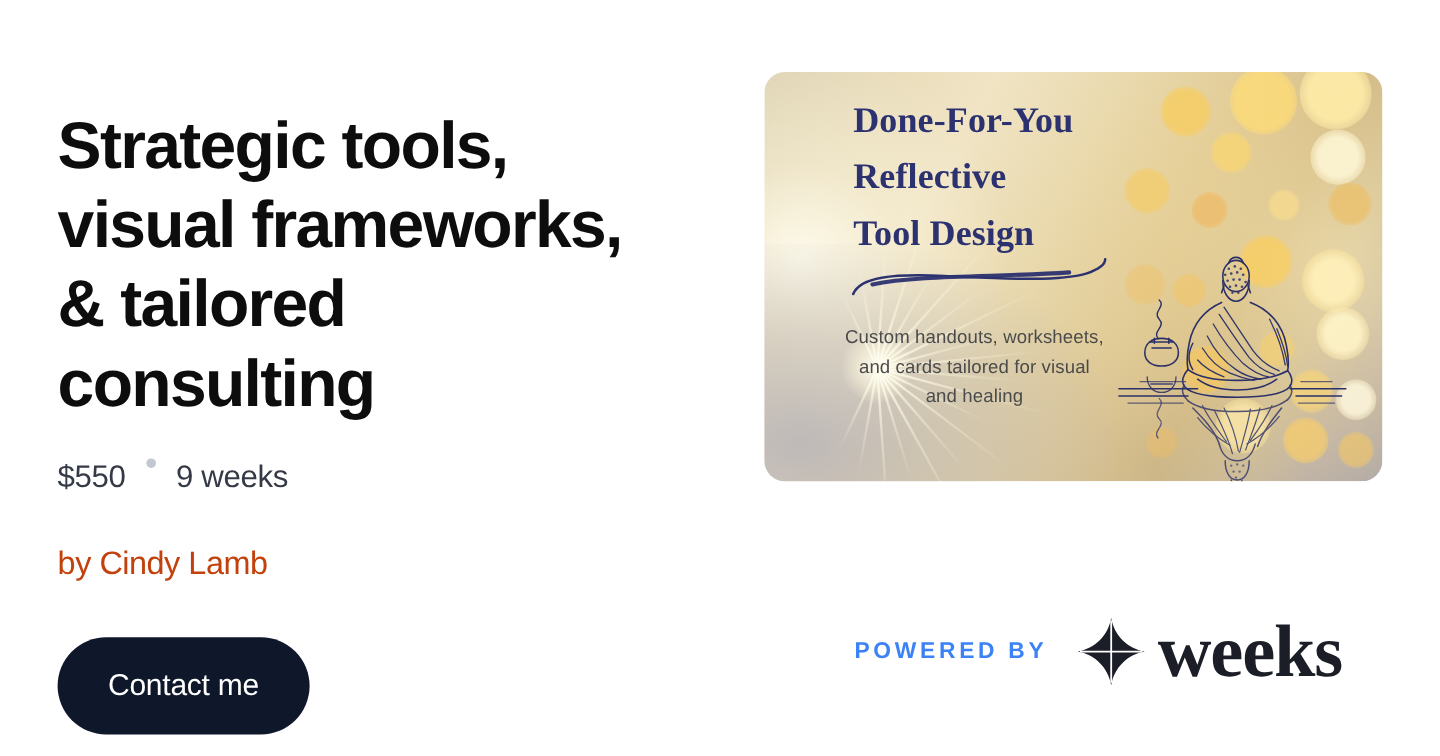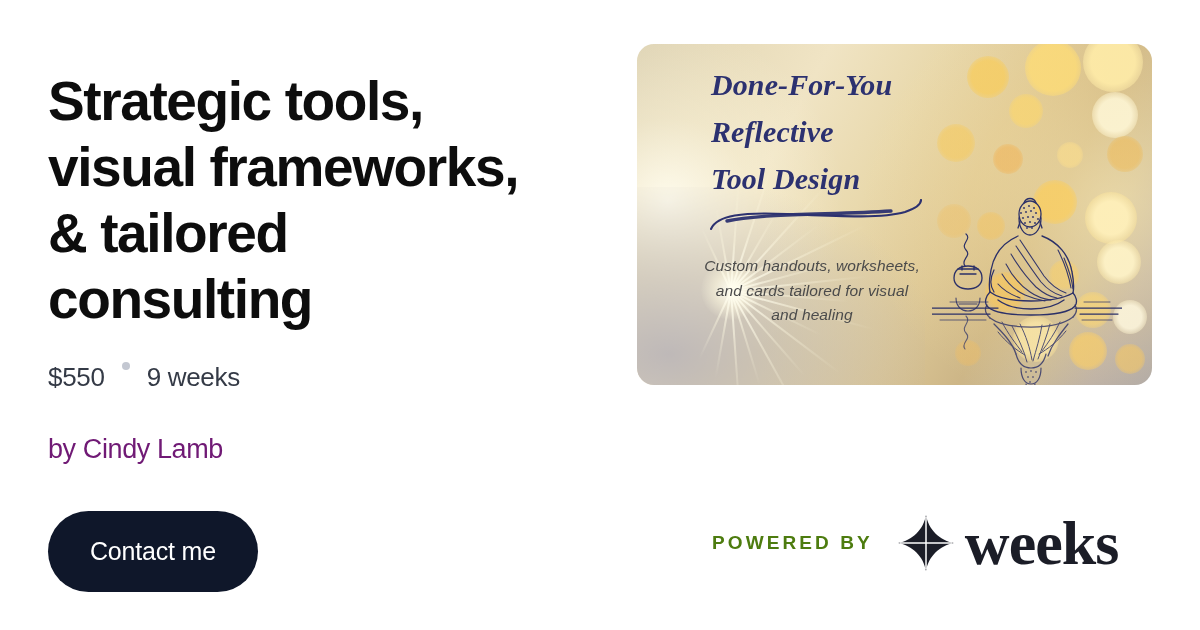--- a/index.html
+++ b/index.html
@@ -5,21 +5,21 @@
   * { margin:0; padding:0; box-sizing:border-box; }
   html, body {
     width:1200px; height:630px;
     background:#ffffff;
     font-family:"Liberation Sans", sans-serif;
     overflow:hidden;
   }
   .page { position:relative; width:1200px; height:630px; background:#fff; }
 
   
-  .left { position:absolute; left:48px; top:68px; width:580px; }
+  .left { position:absolute; left:48px; top:88px; width:580px; }
 
   .headline {
     font-size:55px;
     line-height:66px;
     font-weight:700;
     letter-spacing:-1.4px;
     color:#0d0d0d;
     white-space:pre-line;
   }
 
@@ -36,21 +36,21 @@
     border-radius:50%;
     background:#c3c7d1;
     margin:0 17px;
     flex:none;
   }
 
   .byline {
     margin-top:41px;
     font-size:27px;
     font-weight:400;
-    color:#701a75;
+    color:#c2410c;
     letter-spacing:-0.4px;
   }
 
   .cta {
     margin-top:46px;
     display:inline-flex;
     align-items:center;
     justify-content:center;
     height:81px;
     padding:0 42px;
@@ -60,37 +60,36 @@
     font-size:25px;
     font-weight:500;
     letter-spacing:-0.2px;
     border:none;
     cursor:pointer;
   }
 
   
   .card {
     position:absolute;
-    left:637px; top:44px;
+    left:637px; top:60px;
     width:515px; height:341px;
     border-radius:17px;
     overflow:hidden;
     background:
       radial-gradient(circle at 6% 46%, rgba(255,252,238,0.95) 0%, rgba(255,250,228,0.35) 16%, rgba(255,250,228,0) 34%),
       linear-gradient(118deg,
         #ded3b4 0%,
         #e8dcbb 14%,
         #f0e4c4 28%,
         #e9d9ad 44%,
         #dcc796 60%,
         #cdb687 72%,
         #c9b998 82%,
         #b9aea8 91%,
         #aba6a8 100%);
-    font-style: italic;
   }
   
   .card-wash {
     position:absolute; left:-8%; top:42%;
     width:64%; height:68%;
     background:radial-gradient(ellipse at 22% 72%, rgba(176,172,180,0.78) 0%, rgba(186,180,178,0.42) 42%, rgba(200,190,175,0) 75%);
   }
   
   .card-warm {
     position:absolute; right:-6%; top:-8%;
@@ -148,21 +147,21 @@
   
   .powered {
     position:absolute;
     left:712px; top:512px;
     display:flex; align-items:center;
   }
   .powered-label {
     font-size:19px;
     font-weight:700;
     letter-spacing:3.1px;
-    color:#4d7c0f;
+    color:#3b82f6;
   }
   .contra-star { margin-left:22px; width:62px; height:62px; flex:none; }
   .contra-word {
     margin-left:8px;
     font-family:"Liberation Serif", serif;
     font-weight:700;
     font-size:62px;
     line-height:62px;
     letter-spacing:-1px;
     color:#1b1d27;

